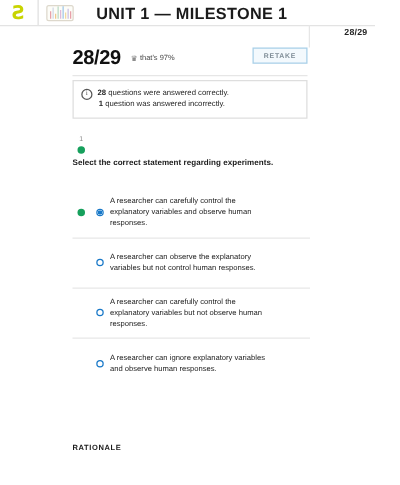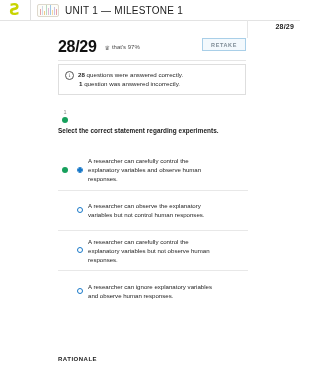--- a/index.html
+++ b/index.html
@@ -41,23 +41,23 @@
     border-radius: 2px;
     background: #fdfdf8;
     display: flex; align-items: flex-end; justify-content: center;
     gap: 1px;
     padding-bottom: 1px;
     box-sizing: border-box;
     overflow: hidden;
   }
   .unit-icon i { display: block; width: 1px; }
   .unit-title {
-    margin-left: 6px;
-    font-size: 10px;
-    font-weight: normal;
+    margin-left: 18px;
+    font-size: 13px;
+    font-weight: bold;
     letter-spacing: .25px;
     color: #1b1b1b;
     white-space: nowrap;
   }
 
   
   .siderail {
     position: absolute; right: 0; top: 20px;
     width: 53px; height: 18px;
     border-left: 1px solid #e6e6e6;

